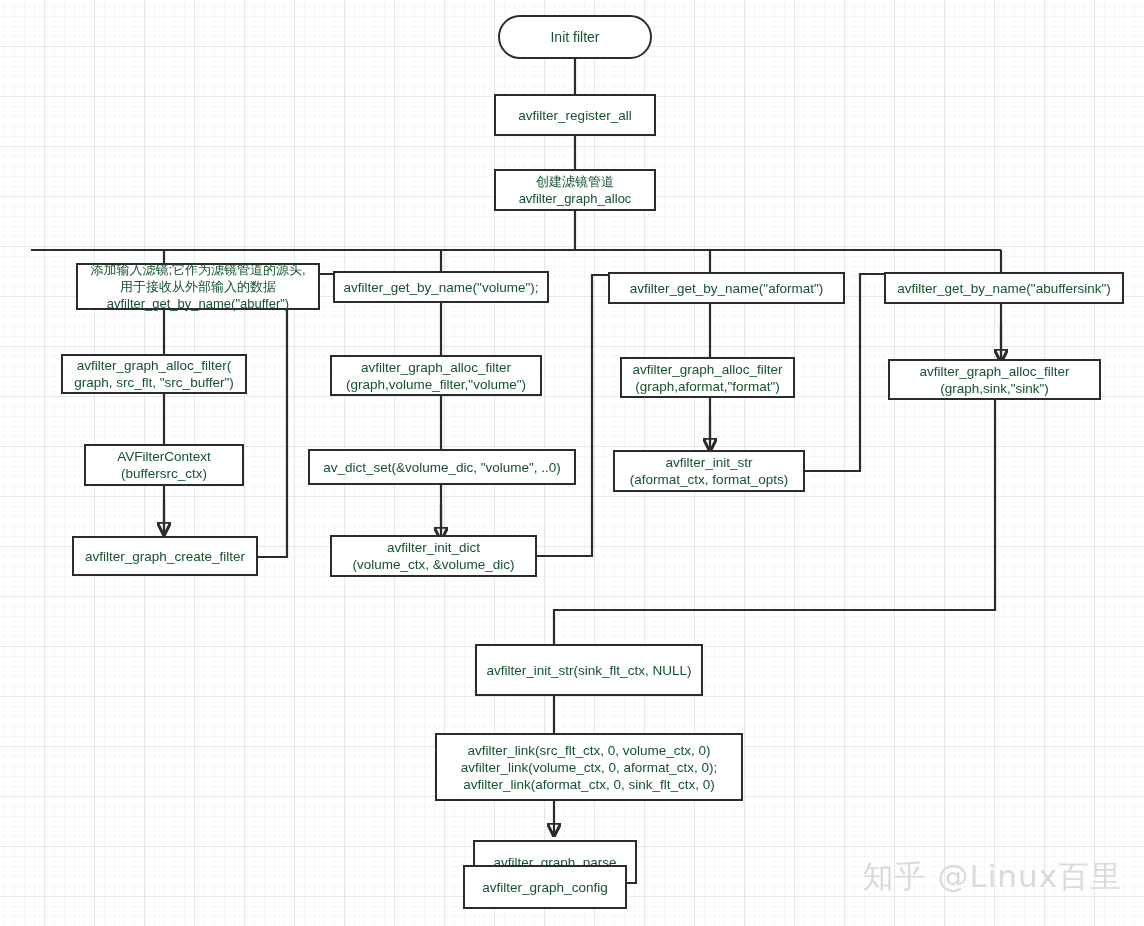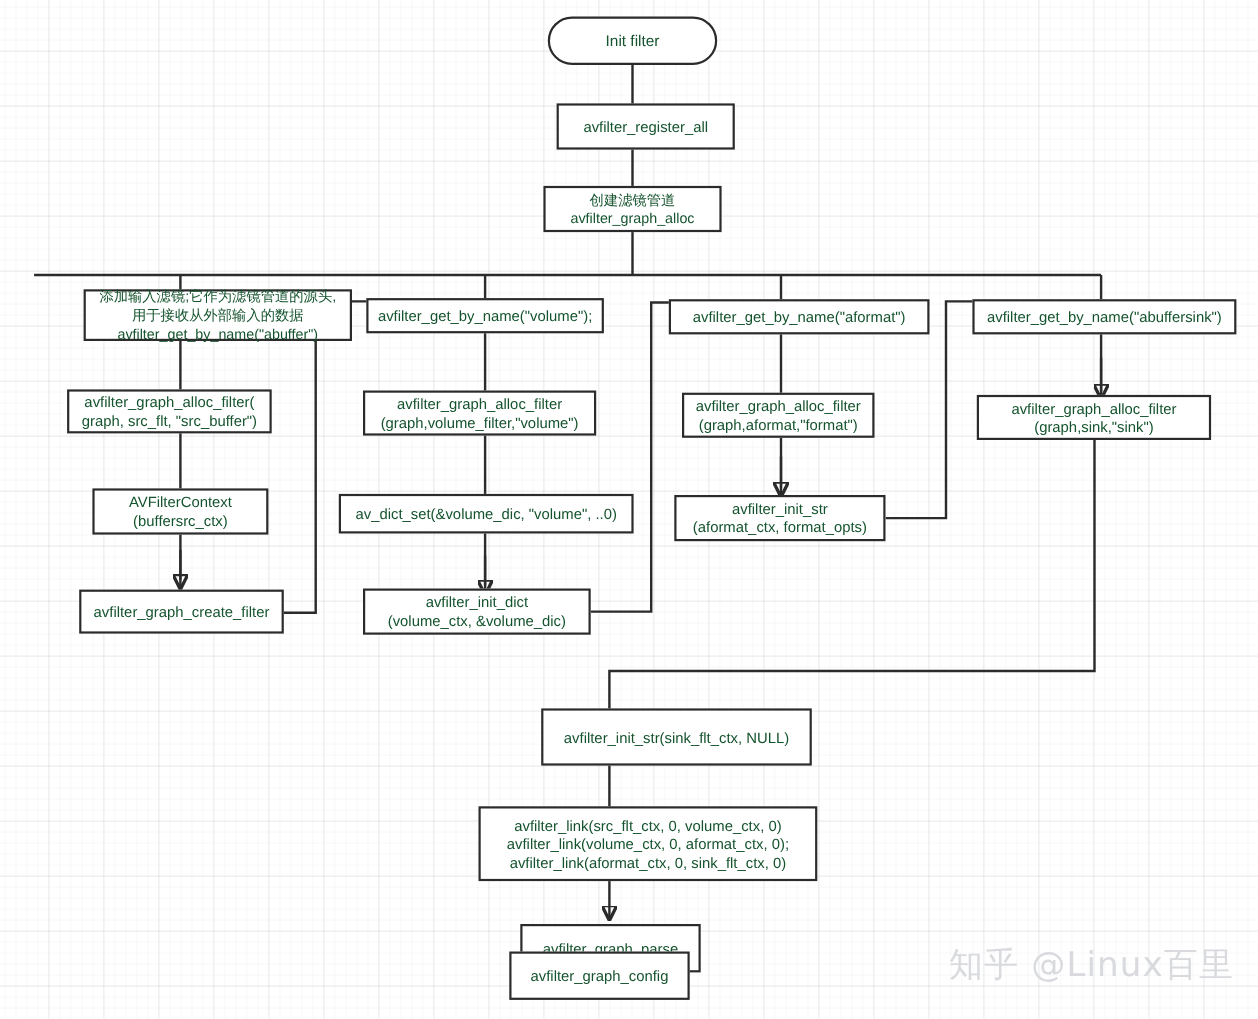--- a/index.html
+++ b/index.html
@@ -96,21 +96,21 @@
 
     <path d="M 805 471 L 860 471 L 860 274 L 888 274"></path>
 
     <path d="M 995 392 L 995 610 L 554 610 L 554 835" marker-end="url(#arrow)"></path>
   </svg>
 
   <div class="node terminator" style="left:498px; top:15px; width:154px; height:44px;">
     <span>Init filter</span>
   </div>
 
-  <div class="node" style="left:494px; top:94px; width:162px; height:42px;margin-left:12px;">
+  <div class="node" style="left:494px; top:94px; width:162px; height:42px;">
     <span>avfilter_register_all</span>
   </div>
 
   <div class="node cjk" style="left:494px; top:169px; width:162px; height:42px;">
     <span>创建滤镜管道
 avfilter_graph_alloc</span>
   </div>
 
   <div class="node cjk" style="left:31px; top:263px; width:244px; height:47px;margin-left:45px;">
     <span>添加输入滤镜;它作为滤镜管道的源头,
@@ -166,21 +166,21 @@
 
   <div class="node" style="left:884px; top:272px; width:240px; height:32px;">
     <span>avfilter_get_by_name("abuffersink")</span>
   </div>
 
   <div class="node" style="left:888px; top:359px; width:213px; height:41px;">
     <span>avfilter_graph_alloc_filter
 (graph,sink,"sink")</span>
   </div>
 
-  <div class="node" style="left:492px; top:644px; width:246px; height:52px;">
+  <div class="node" style="left:475px; top:644px; width:228px; height:52px;">
     <span>avfilter_init_str(sink_flt_ctx, NULL)</span>
   </div>
 
   <div class="node" style="left:435px; top:733px; width:308px; height:68px;">
     <span>avfilter_link(src_flt_ctx, 0, volume_ctx, 0)
 avfilter_link(volume_ctx, 0, aformat_ctx, 0);
 avfilter_link(aformat_ctx, 0, sink_flt_ctx, 0)</span>
   </div>
 
   <div class="node" style="left:473px; top:840px; width:164px; height:44px; z-index:5;">

